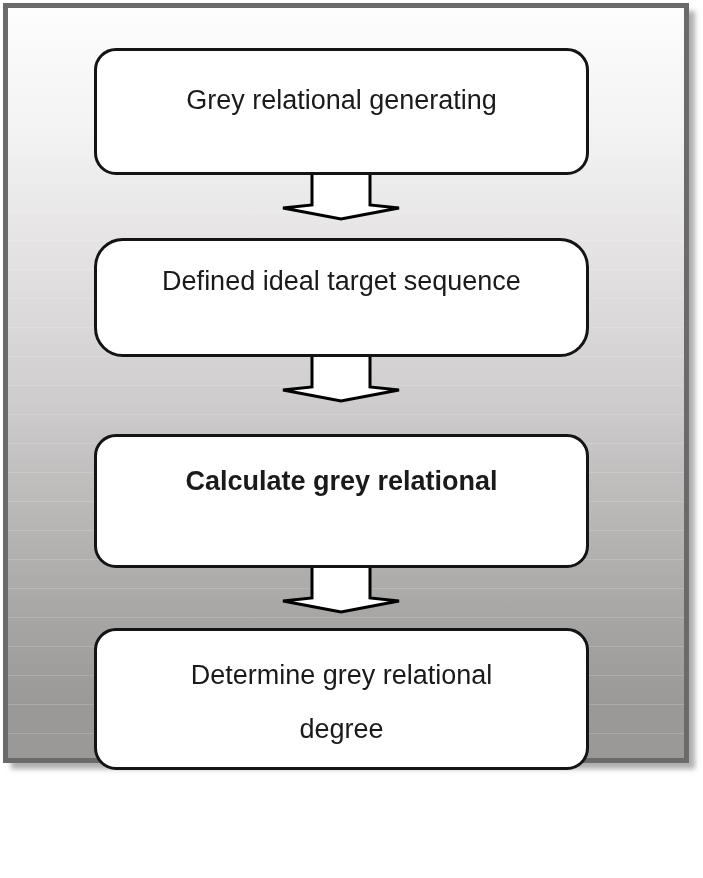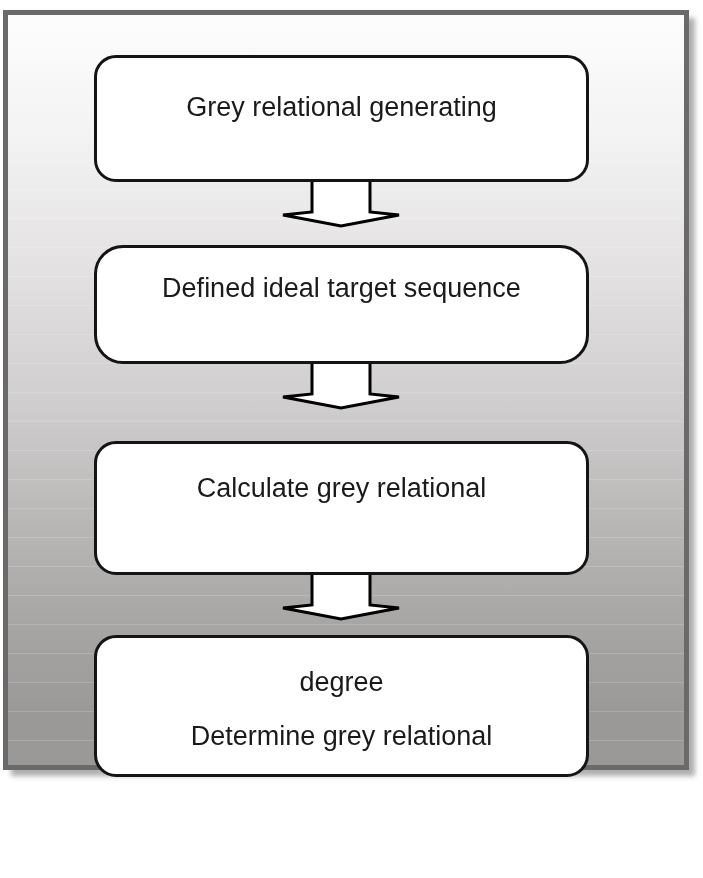--- a/index.html
+++ b/index.html
@@ -15,21 +15,21 @@
   .stage {
     position: relative;
     width: 703px;
     height: 878px;
   }
 
   
   .frame {
     position: absolute;
     left: 3px;
-    top: 10px;
+    top: 3px;
     width: 686px;
     height: 760px;
     border: 5px solid var(--frame-border, #6a6a6a);
     box-shadow: 7px 7px 5px -1px rgba(110, 110, 110, 0.55);
     background:
       repeating-linear-gradient(180deg,
         rgba(255, 255, 255, 0.16) 0px,
         rgba(255, 255, 255, 0.16) 1px,
         rgba(255, 255, 255, 0) 1px,
         rgba(255, 255, 255, 0) 29px),
@@ -65,21 +65,21 @@
     z-index: 2;
   }
   .step .line {
     display: block;
     line-height: 54px;
     white-space: nowrap;
   }
 
   .step1 { top: 40px;  height: 127px; padding-top: 22px; }
   .step2 { top: 230px; height: 119px; padding-top: 13px; border-radius: 29px; }
-  .step3 { top: 426px; height: 134px; }
+  .step3 { top: 426px; height: 134px; font-weight: bold; }
   .step4 { top: 620px; height: 142px; }
 
   
   .connector {
     position: absolute;
     left: 273px;
     width: 120px;
     height: 50px;
     z-index: 1;
   }
@@ -126,19 +126,19 @@
         <span class="line">Calculate grey relational</span>
       </div>
 
       <div class="connector connector3">
         <svg viewBox="0 0 120 50" aria-hidden="true">
           <polygon points="31,1 31,34 2,37 60,48 118,37 89,34 89,1"></polygon>
         </svg>
       </div>
 
       <div class="step step4">
+        <span class="line">Determine grey relational</span>
         <span class="line">degree</span>
-        <span class="line">Determine grey relational</span>
       </div>
 
     </div>
   </div>
 </div>
 
 </body></html>

